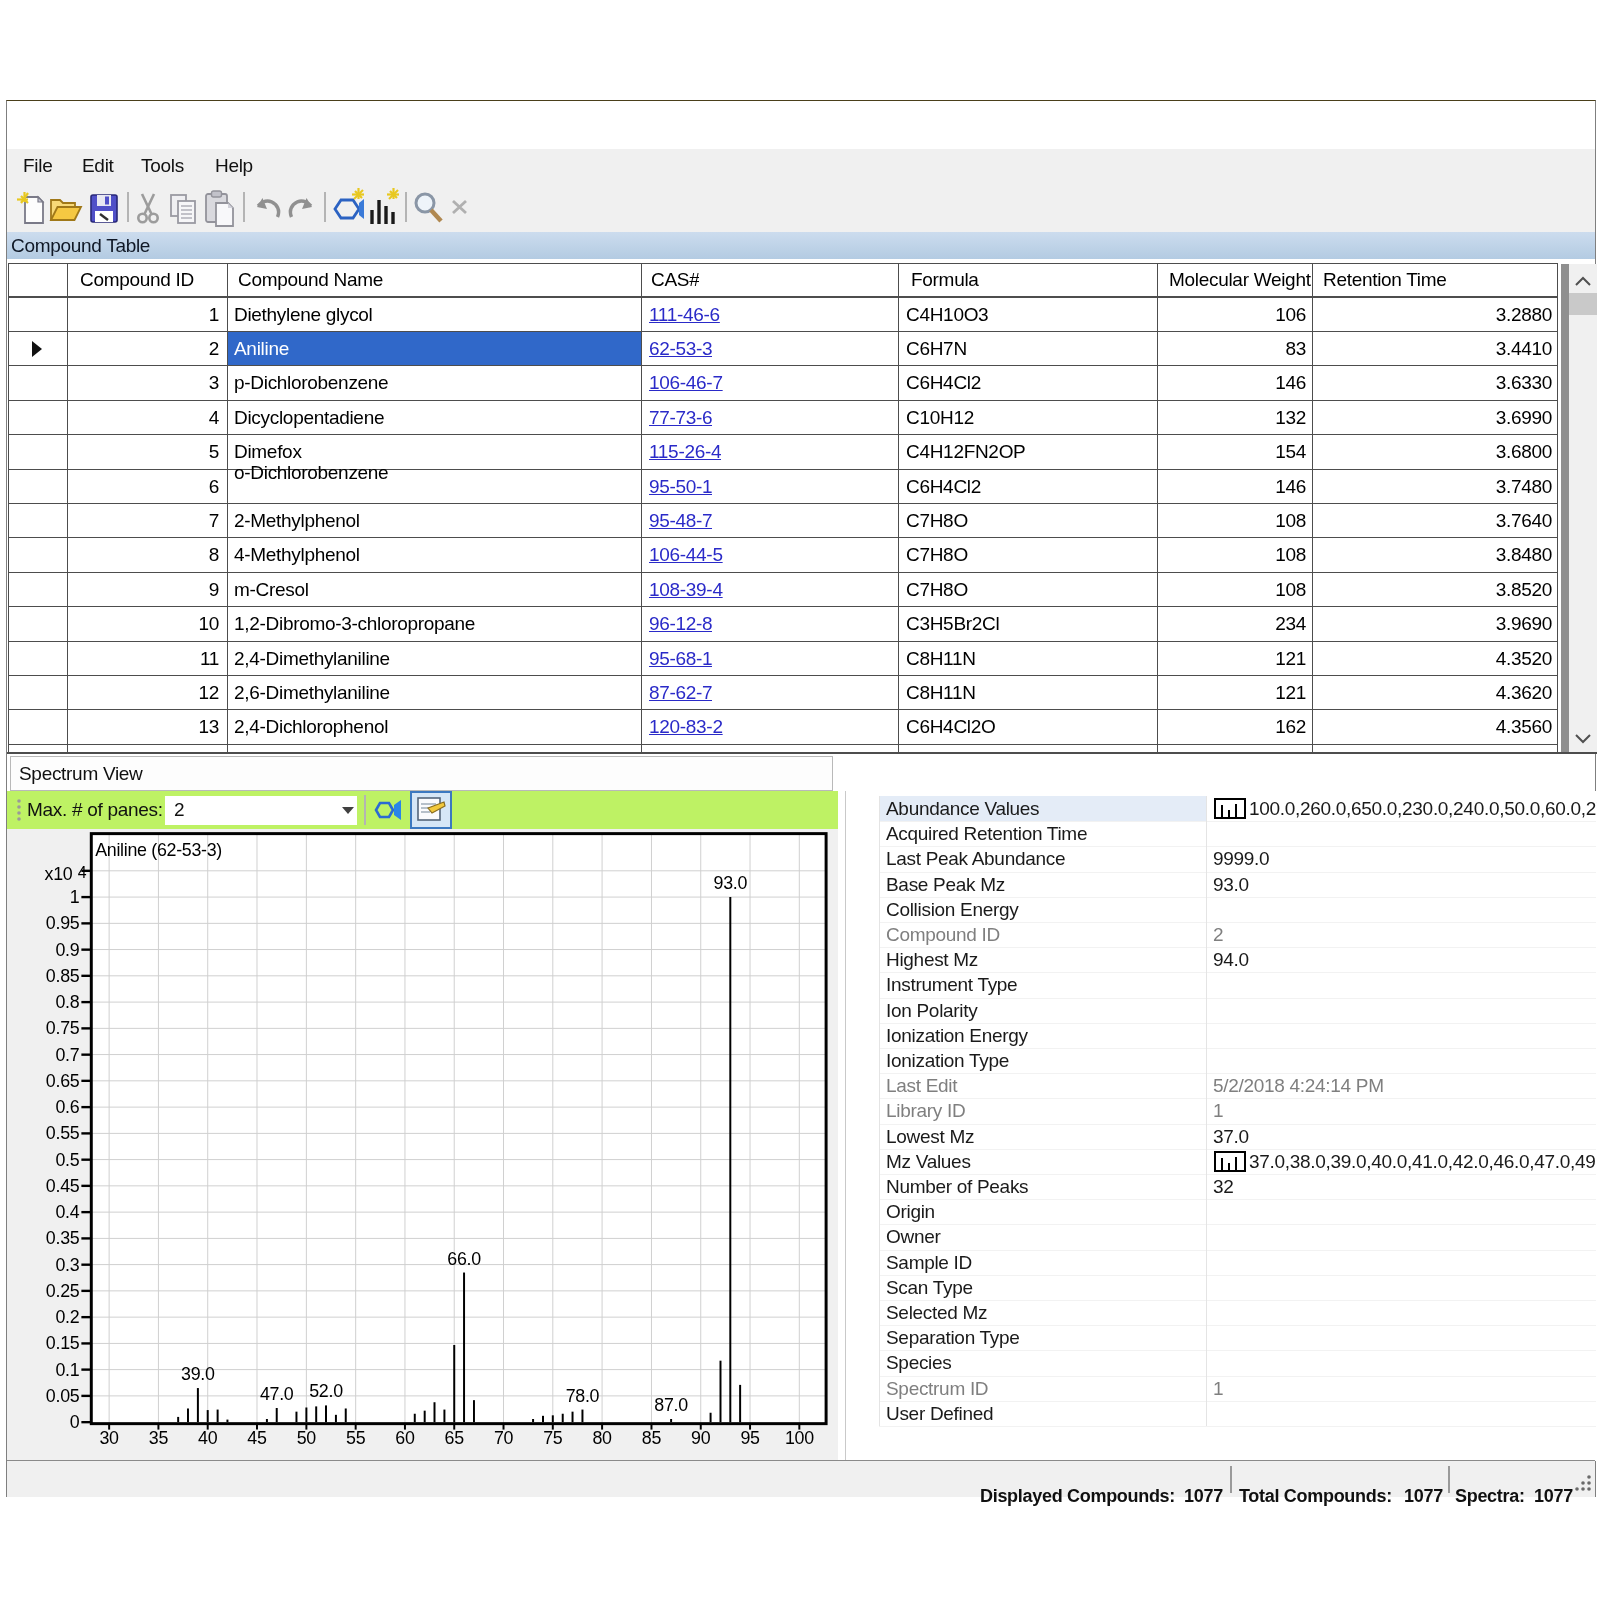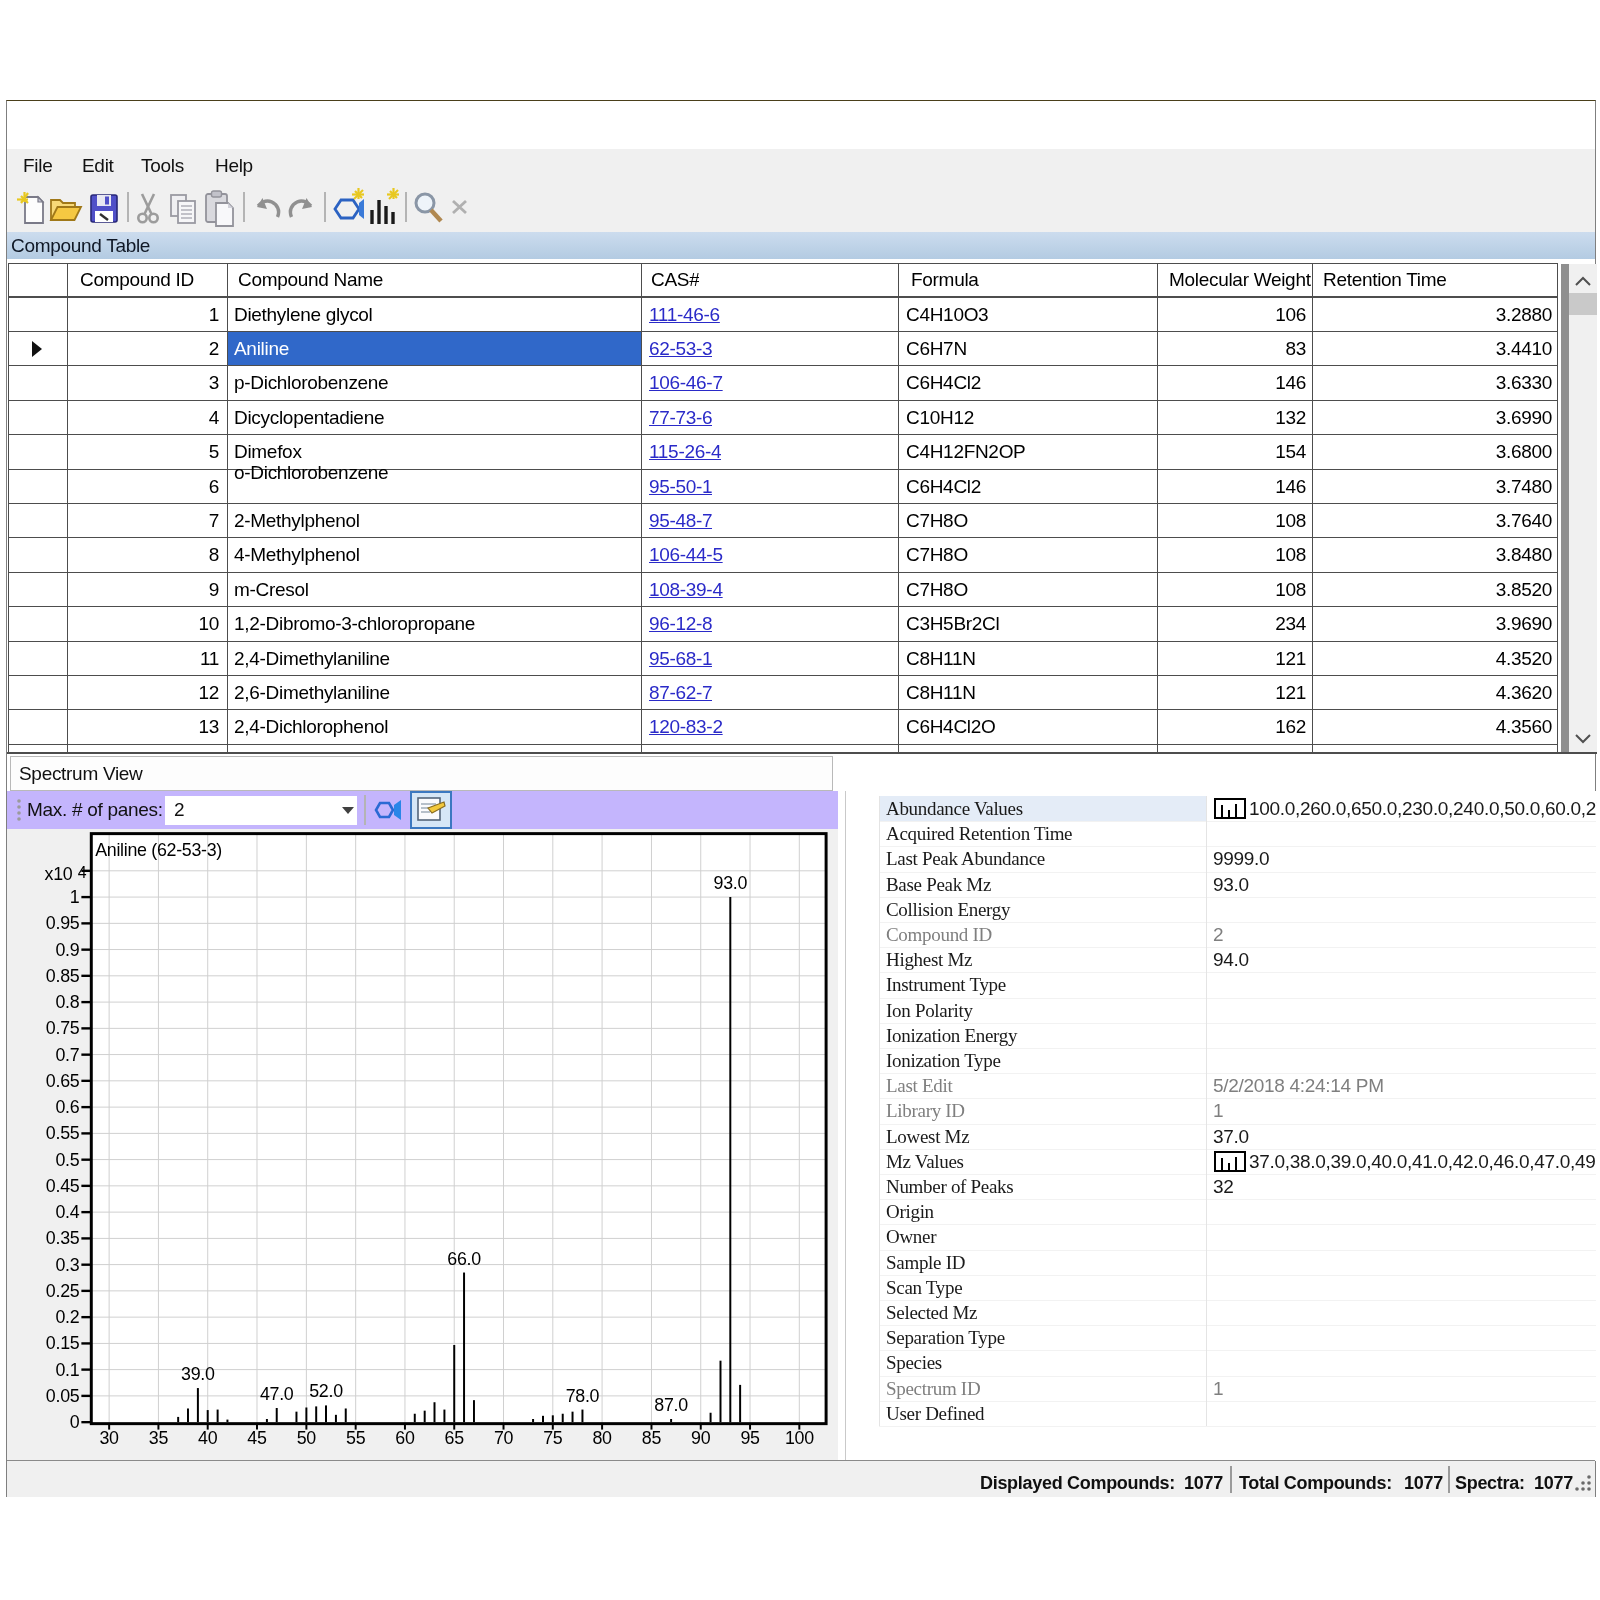--- a/index.html
+++ b/index.html
@@ -24,35 +24,35 @@
 #tblwrap{left:0;top:158px;width:100%;height:495px;background:#fff;}
 .gl{position:absolute;background:#4d4d4d;}
 .cell{position:absolute;font-size:19px;color:#000;white-space:nowrap;overflow:hidden;}
 .r{text-align:right;}
 a.cas{color:#2a2ac8;text-decoration:underline;}
 .selrow{background:#3068c9;}
 .nm{color:#fff;}
 
 .pcap{background:#fdfdfd;border:1px solid #b9b9b9;font-size:19px;color:#101010;}
 
-#specbar{left:0;top:690px;width:831px;height:38px;background:#c4b5fd;font-size:19px;color:#111;}
+#specbar{left:0;top:690px;width:831px;height:38px;background:#bef264;font-size:19px;color:#111;}
 #chart{left:0;top:728px;width:831px;height:632px;background:#f0f0f0;}
 
 #props{left:838px;top:690px;width:752px;height:670px;background:#fff;border-left:1px solid #c9c9c9;}
 #propcap{left:841px;top:655px;width:747px;height:35px;}
 .prow{position:absolute;left:0;width:100%;height:25.2px;}
 .plab{position:absolute;left:40px;top:0;width:318px;height:25px;font-size:19px;
-line-height:25px;color:#1a1a1a;white-space:nowrap;font-family:Liberation Serif, serif;}
+line-height:25px;color:#1a1a1a;white-space:nowrap;}
 .pval{position:absolute;top:0;right:0;height:25px;font-size:19px;
 line-height:25px;color:#1a1a1a;white-space:nowrap;overflow:hidden;}
 .gray .plab,.gray .pval{color:#7f7f7f;}
 
 #status{left:0;top:1359px;width:100%;height:37px;background:#f0f0f0;
 border-top:1px solid #8a8a8a;font-size:18px;font-weight:bold;color:#101010;}
-#status span{position:absolute;top:12px;white-space:nowrap;}
+#status span{position:absolute;top:25px;white-space:nowrap;}
 .ssep{position:absolute;top:5px;width:2px;height:27px;background:#9a9a9a;}
 </style></head><body>
 <div id="win">
 
 
 <div class="abs" id="menu">
  <span style="left:16px">File</span>
       <span style="left:75px">Edit</span>
  <span style="left:134px">Tools</span>
       <span style="left:208px">Help</span>

